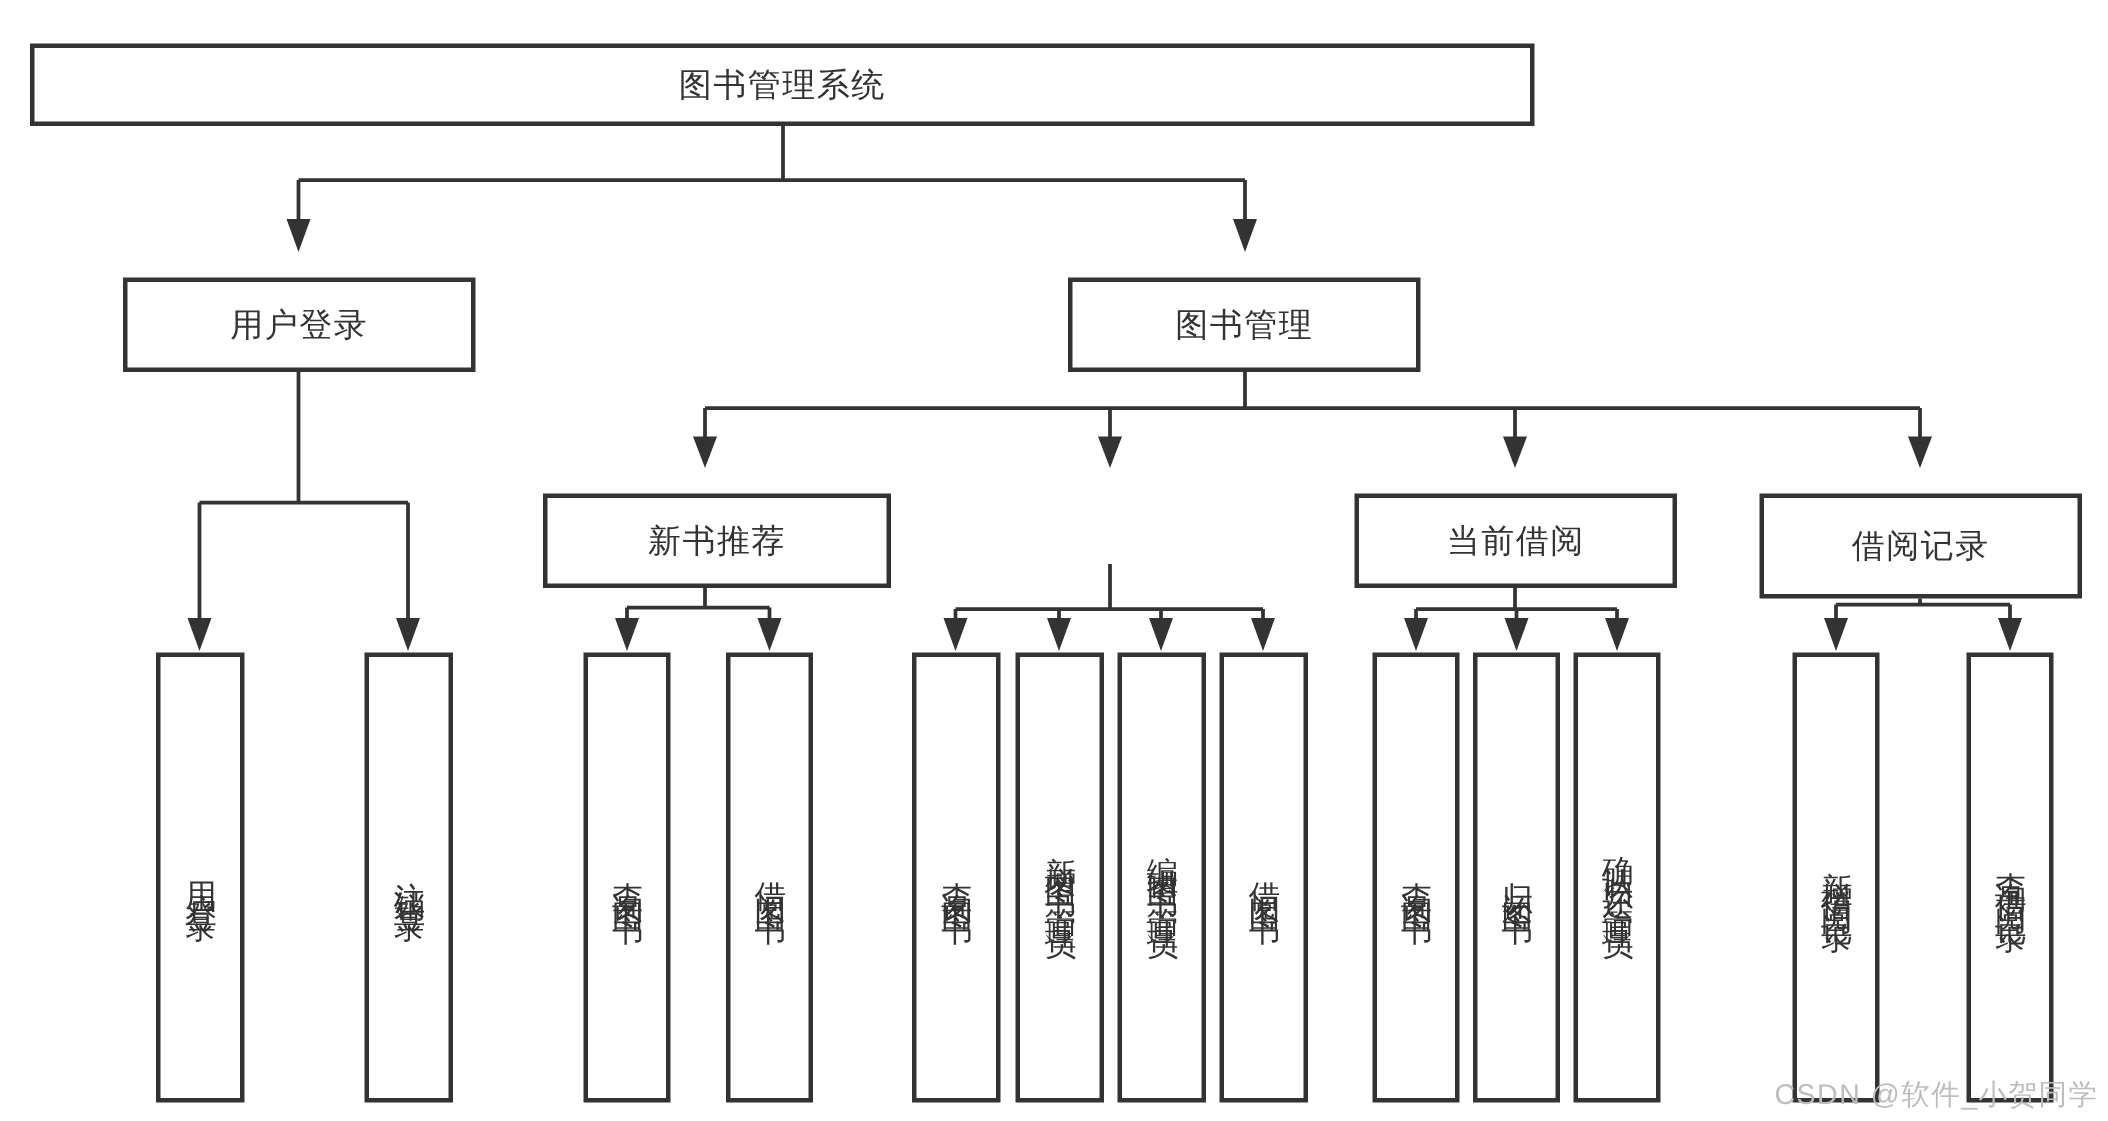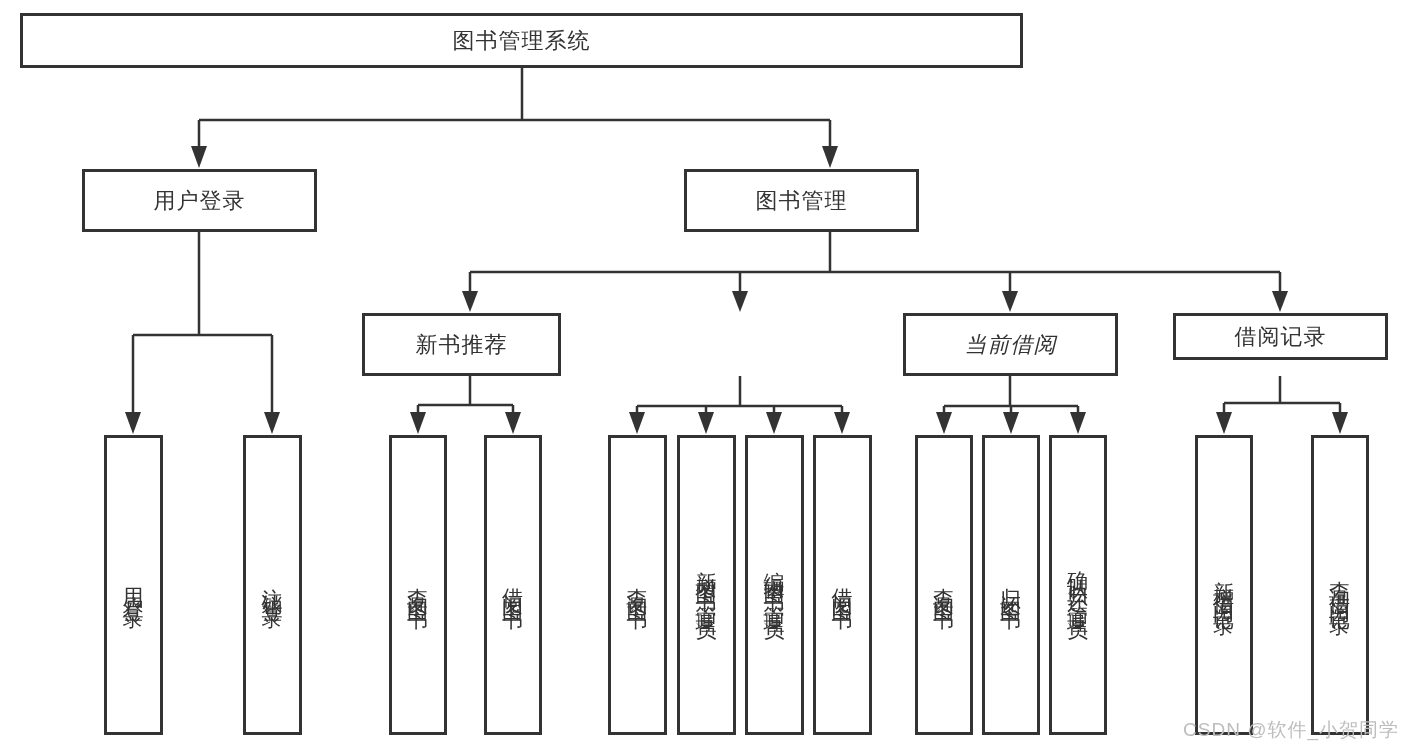--- a/index.html
+++ b/index.html
@@ -29,20 +29,21 @@
     background: #ffffff;
     display: flex;
     align-items: center;
     justify-content: center;
     z-index: 2;
   }
   .h-node {
     font-size: 22px;
     color: #333333;
     letter-spacing: 1px;
+    margin-top: 16px;
   }
   .v-node span {
     writing-mode: vertical-rl;
     text-orientation: mixed;
     font-size: 21px;
     letter-spacing: 7px;
     color: #333333;
     line-height: 1;
   }
   .watermark {
@@ -105,25 +106,25 @@
       <polygon points="1070,412 1086,412 1078,434"></polygon>
 
       <polygon points="1216,412 1232,412 1224,434"></polygon>
       <polygon points="1332,412 1348,412 1340,434"></polygon>
     </g>
   </svg>
 
   <div class="node h-node" style="left:20px; top:13px; width:1003px; height:55px;">图书管理系统</div>
 
   <div class="node h-node" style="left:82px; top:169px; width:235px; height:63px;">用户登录</div>
-  <div class="node h-node" style="left:684px; top:169px; width:235px; height:63px;">图书管理</div>
+  <div class="node h-node" style="left:712px; top:169px; width:235px; height:63px;">图书管理</div>
 
-  <div class="node h-node" style="left:362px; top:313px; width:199px; height:63px;">新书推荐</div>
-  <div class="node h-node" style="left:903px; top:313px; width:215px; height:63px;font-style:italic;">当前借阅</div>
-  <div class="node h-node" style="left:1173px; top:313px; width:215px; height:47px;">借阅记录</div>
+  <div class="node h-node" style="left:362px; top:313px; width:232px; height:63px;">新书推荐</div>
+  <div class="node h-node" style="left:903px; top:313px; width:215px; height:63px;">当前借阅</div>
+  <div class="node h-node" style="left:1173px; top:313px; width:215px; height:70px;">借阅记录</div>
 
   <div class="node v-node" style="left:104px; top:435px; width:59px; height:300px;">
     <span>用户登录</span>
   </div>
   <div class="node v-node" style="left:243px; top:435px; width:59px; height:300px;">
     <span>注销登录</span>
   </div>
 
   <div class="node v-node" style="left:389px; top:435px; width:58px; height:300px;">
     <span>查询图书</span>

